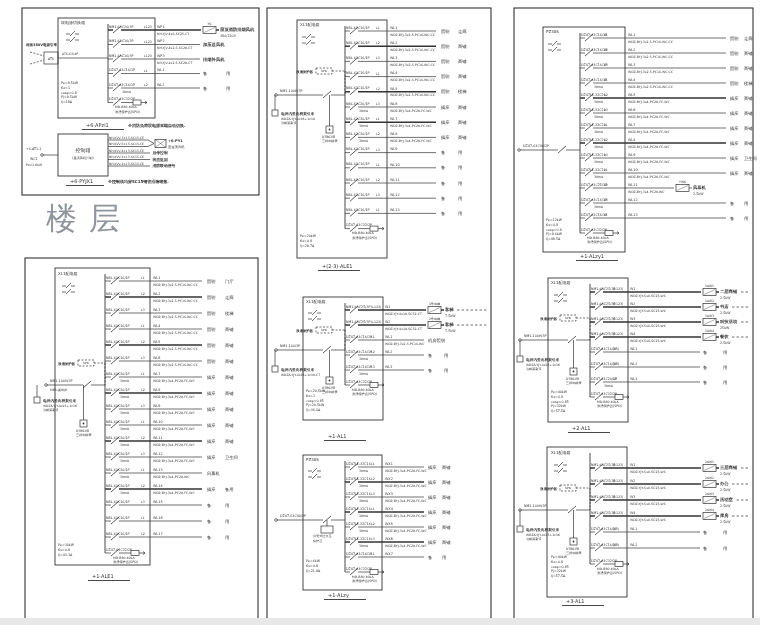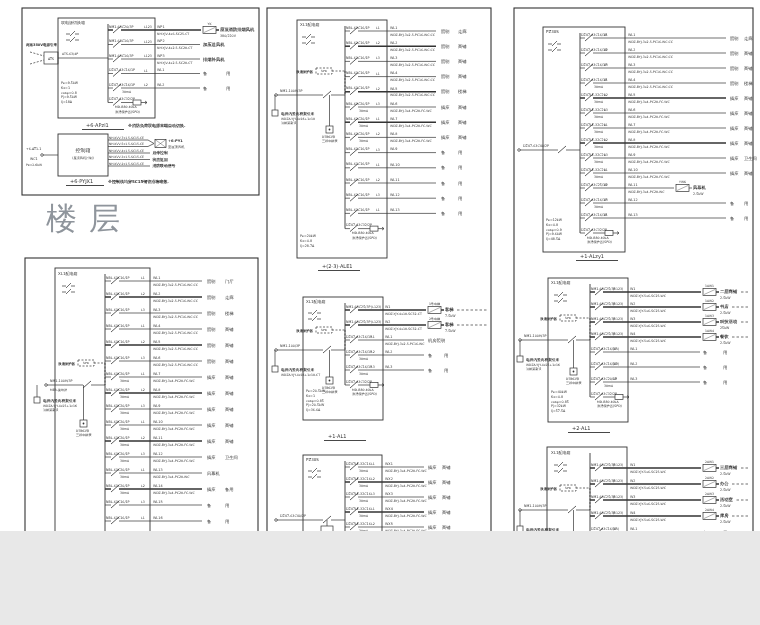--- a/index.html
+++ b/index.html
@@ -1,16 +1,16 @@
 <!DOCTYPE html>
 <html><head>
 <meta charset="utf-8">
 <style>
   html,body{margin:0;padding:0;background:#e8e8e8;}
-  .canvas{position:relative;width:760px;height:531px;background:#ffffff;overflow:hidden;
+  .canvas{position:relative;width:760px;height:618px;background:#ffffff;overflow:hidden;
           font-family:"DejaVu Sans",sans-serif;}
   .floor{position:absolute;left:46px;top:198px;font-size:31px;color:#8f959c;
          letter-spacing:12px;font-family:"DejaVu Sans",sans-serif;}
   svg{position:absolute;left:0;top:0;}
   text{user-select:none;}
 </style>
 </head>
 <body>
 
 <div class="canvas">

